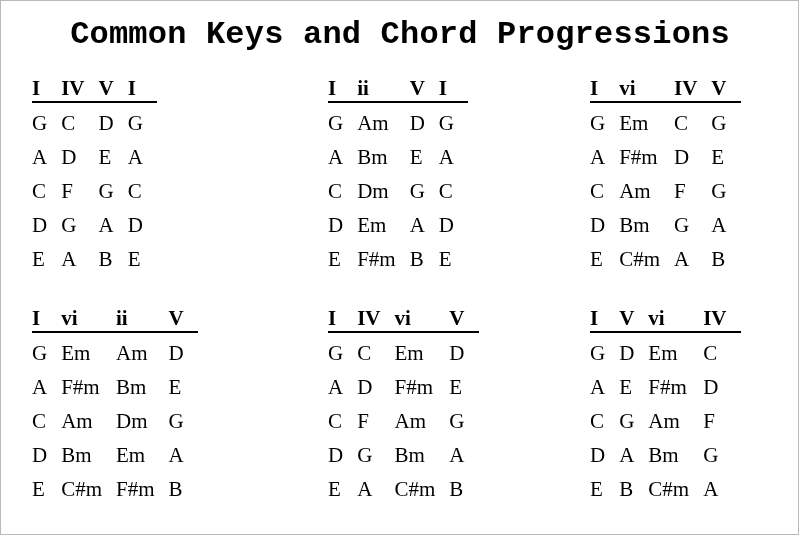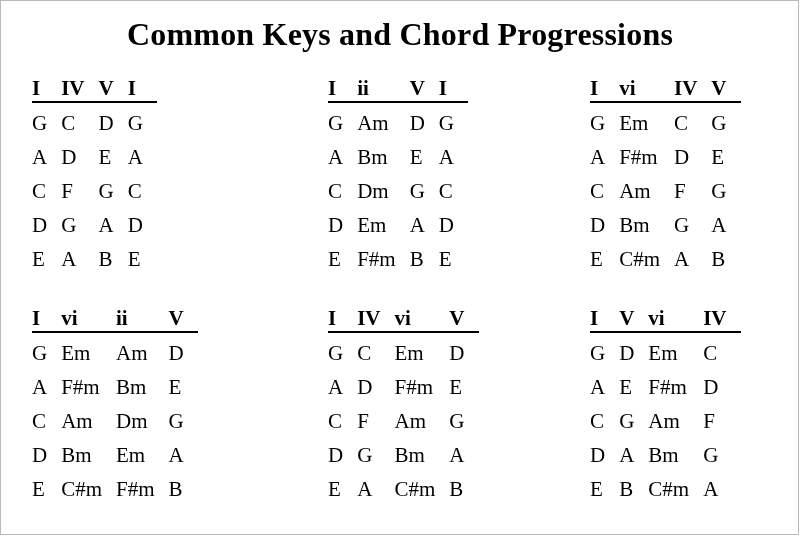--- a/index.html
+++ b/index.html
@@ -24,21 +24,21 @@
     border: 1px solid #b9b9b9;
     box-sizing: border-box;
     pointer-events: none;
   }
   .title {
     text-align: center;
     font-size: 32px;
     font-weight: bold;
     letter-spacing: 0.2px;
     margin: 16px 0 0 0;
-    font-family: Liberation Serif, serif;
+    font-family: Liberation Mono, monospace;
   }
   .grid {
     position: absolute;
     left: 0;
     top: 78px;
     width: 800px;
     display: grid;
     grid-template-columns: 296px 262px 242px;
     grid-template-rows: 230px auto;
     padding-left: 32px;

